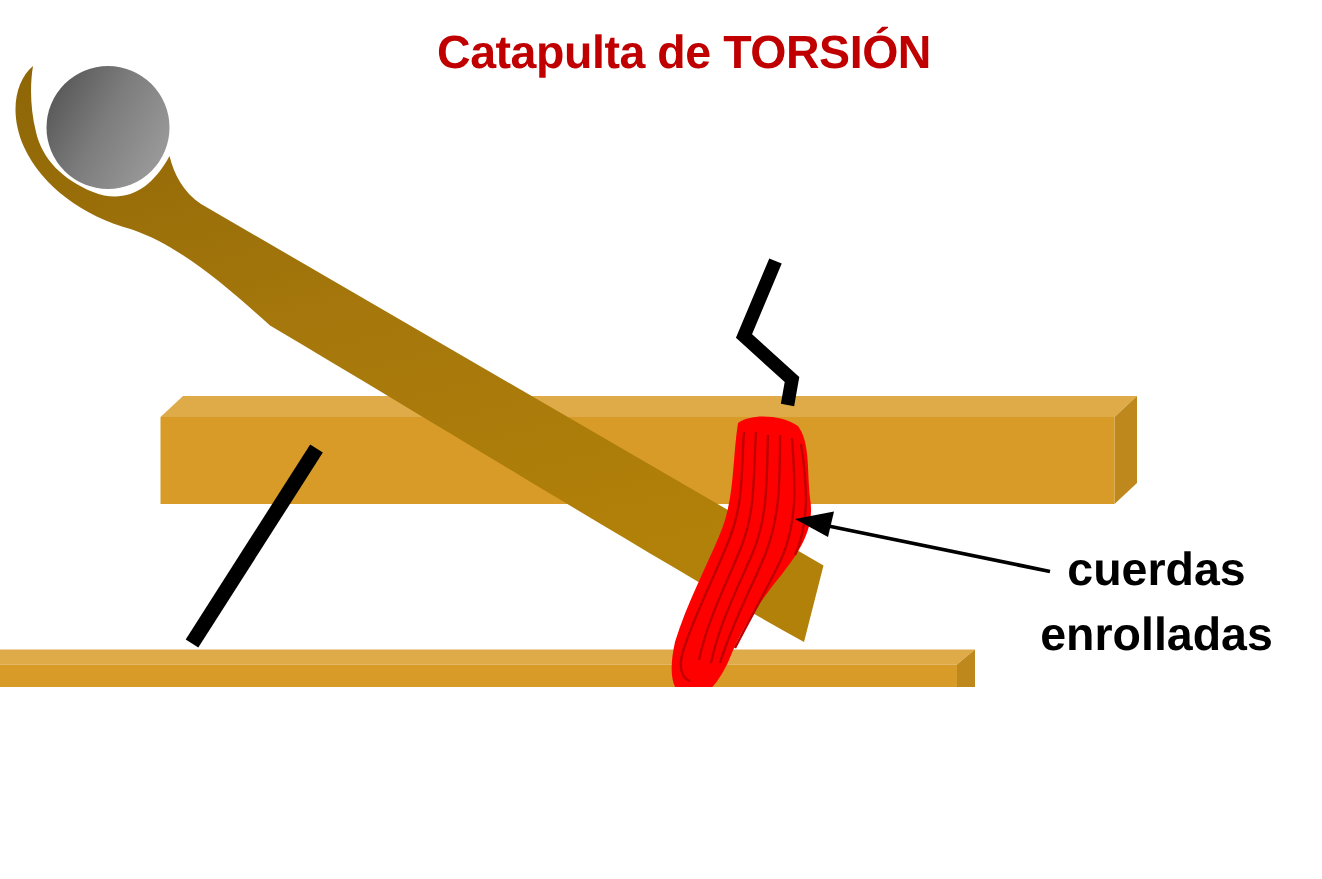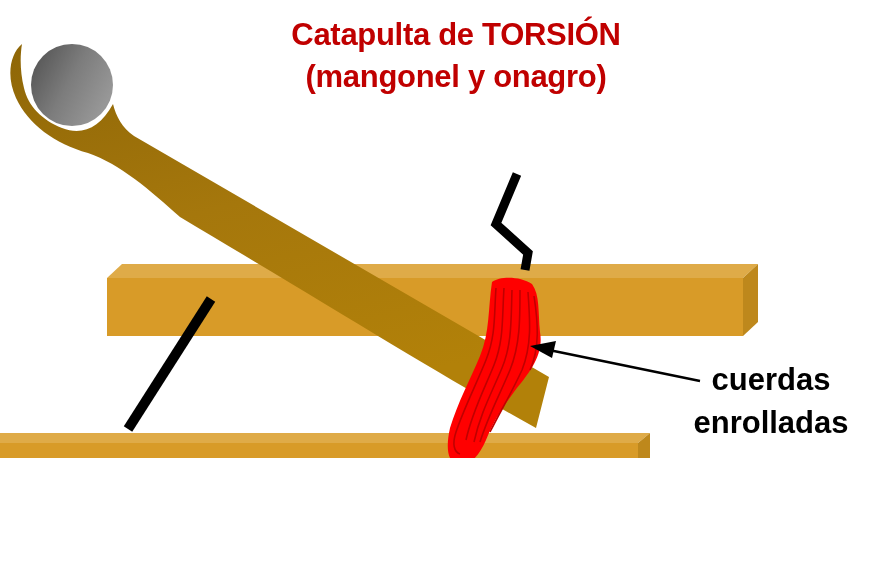--- a/index.html
+++ b/index.html
@@ -108,21 +108,20 @@
     </g>
 
     <g>
       <line x1="549" y1="350" x2="700" y2="381" stroke="#000000" stroke-width="2.5"></line>
       <polygon points="530,346 556,341 552,358" fill="#000000"></polygon>
     </g>
   </svg>
 
   <div class="title-block">
     <div>Catapulta de TORSIÓN</div>
-    <div>(mangonel y onagro)</div>
   </div>
 
   <div class="annotation-block">
     <div>cuerdas</div>
     <div>enrolladas</div>
   </div>
 
 </div>
 
 </body></html>

